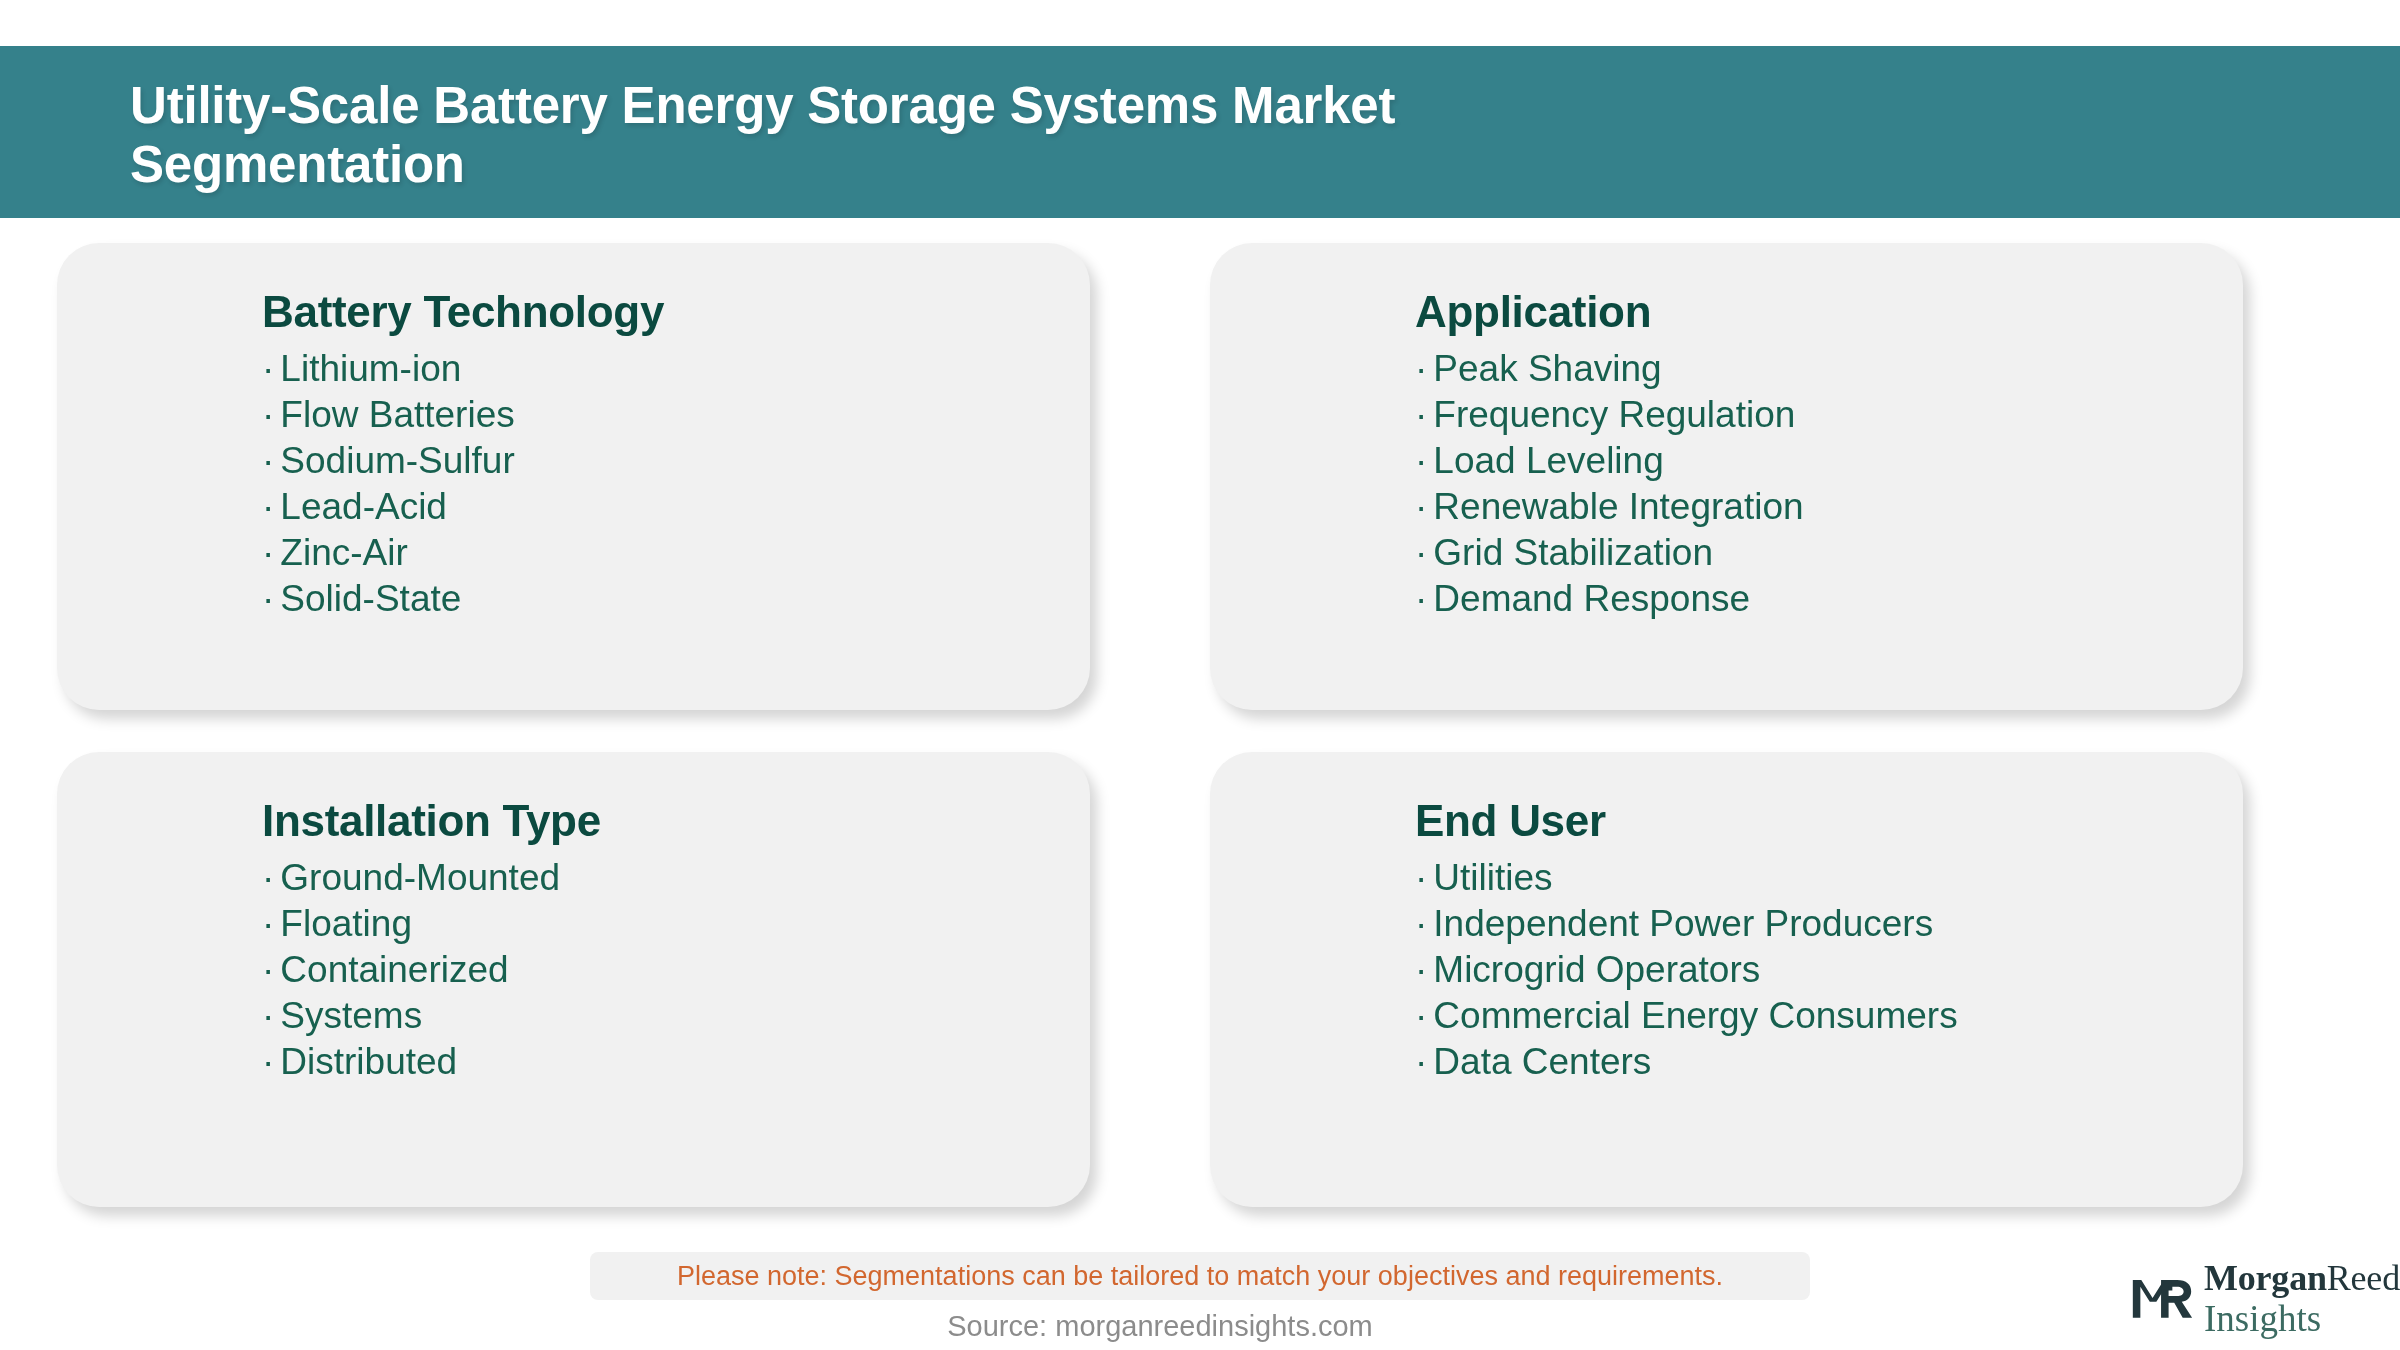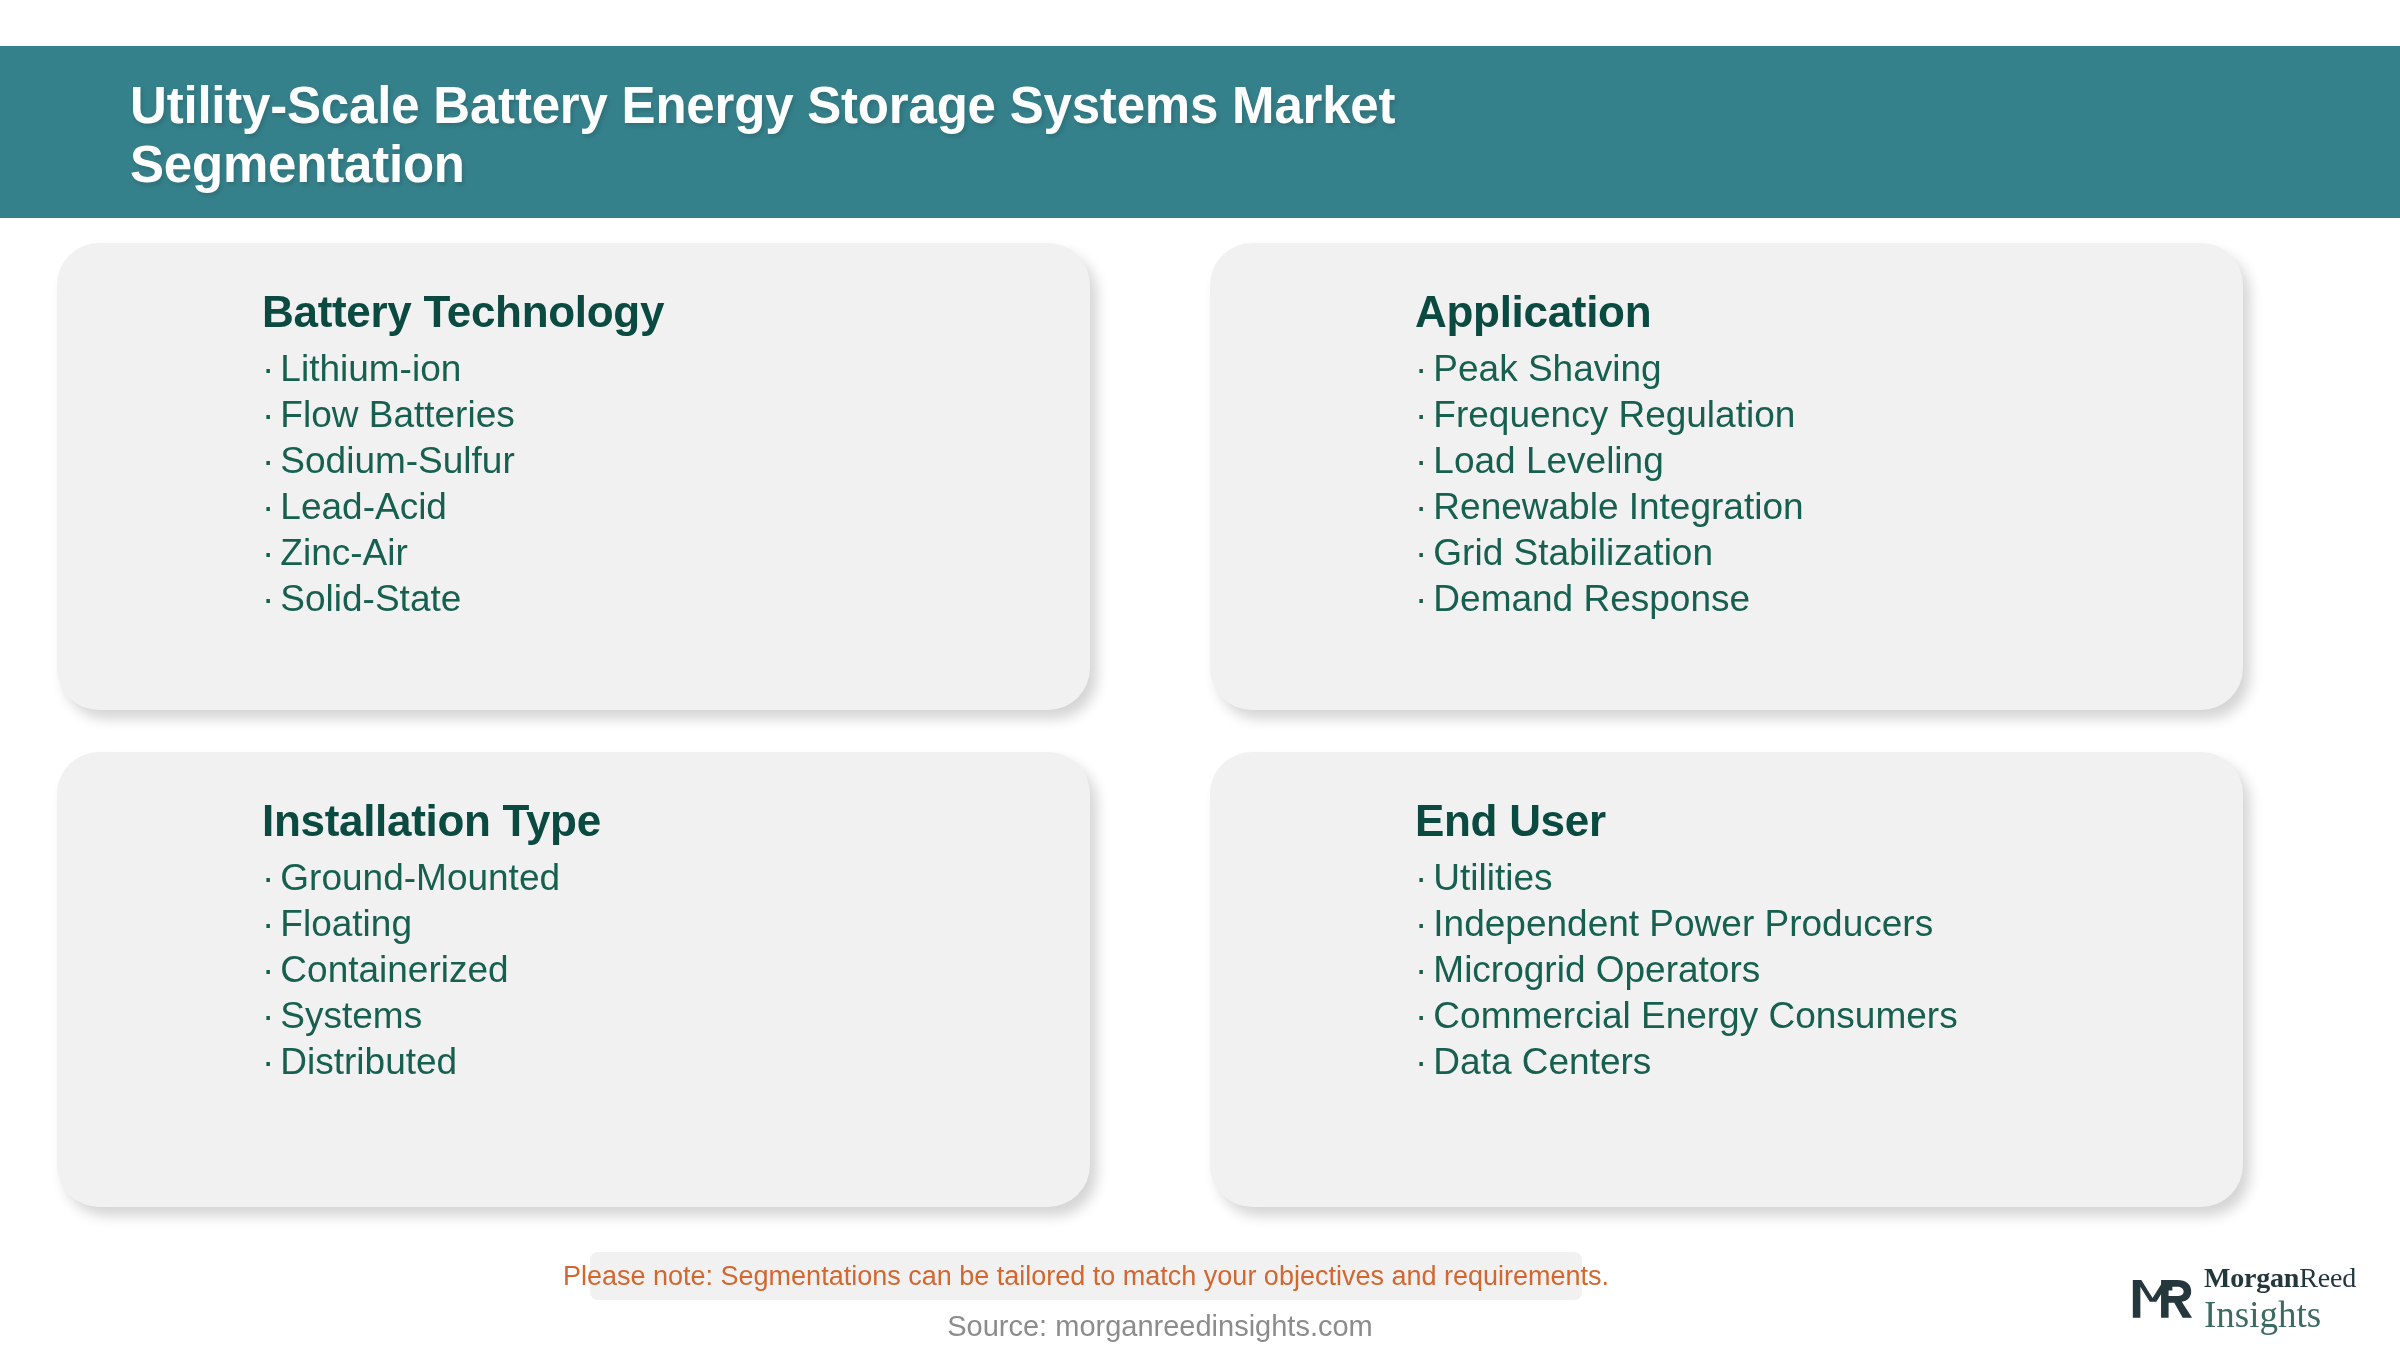--- a/index.html
+++ b/index.html
@@ -104,21 +104,21 @@
     position: absolute;
     left: 0;
     top: 1222px;
     width: 2400px;
     height: 128px;
   }
   .note-pill {
     position: absolute;
     left: 590px;
     top: 30px;
-    width: 992px;
+    width: 1220px;
     height: 48px;
     background: #f1f1f1;
     border-radius: 8px;
     display: flex;
     align-items: center;
     justify-content: center;
     box-sizing: border-box;
   }
   .note-pill-text {
     color: #d2672f;
@@ -156,21 +156,21 @@
     flex: none;
   }
   .brand-words {
     display: flex;
     flex-direction: column;
     justify-content: center;
     line-height: 1;
   }
   .brand-line1 {
     font-family: "Liberation Serif", serif;
-    font-size: 28px;
+    font-size: 36px;
     color: #23373c;
     letter-spacing: -0.2px;
     white-space: nowrap;
   }
   .brand-line1 .bw-bold { font-weight: bold; }
   .brand-line1 .bw-reg  { font-weight: normal; }
   .brand-line2 {
     font-family: "Liberation Serif", serif;
     font-size: 37px;
     color: #3c6b62;

